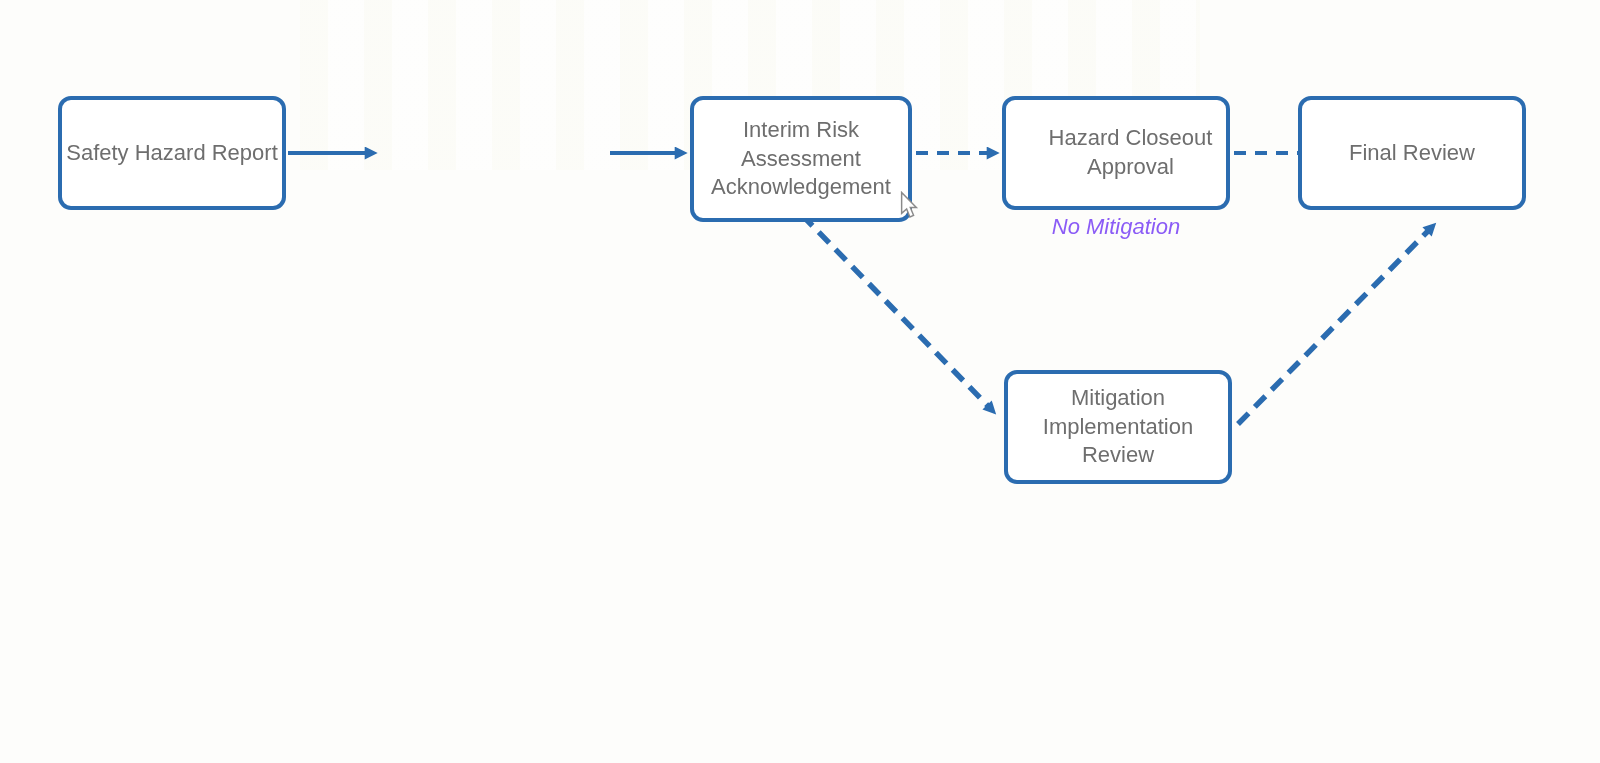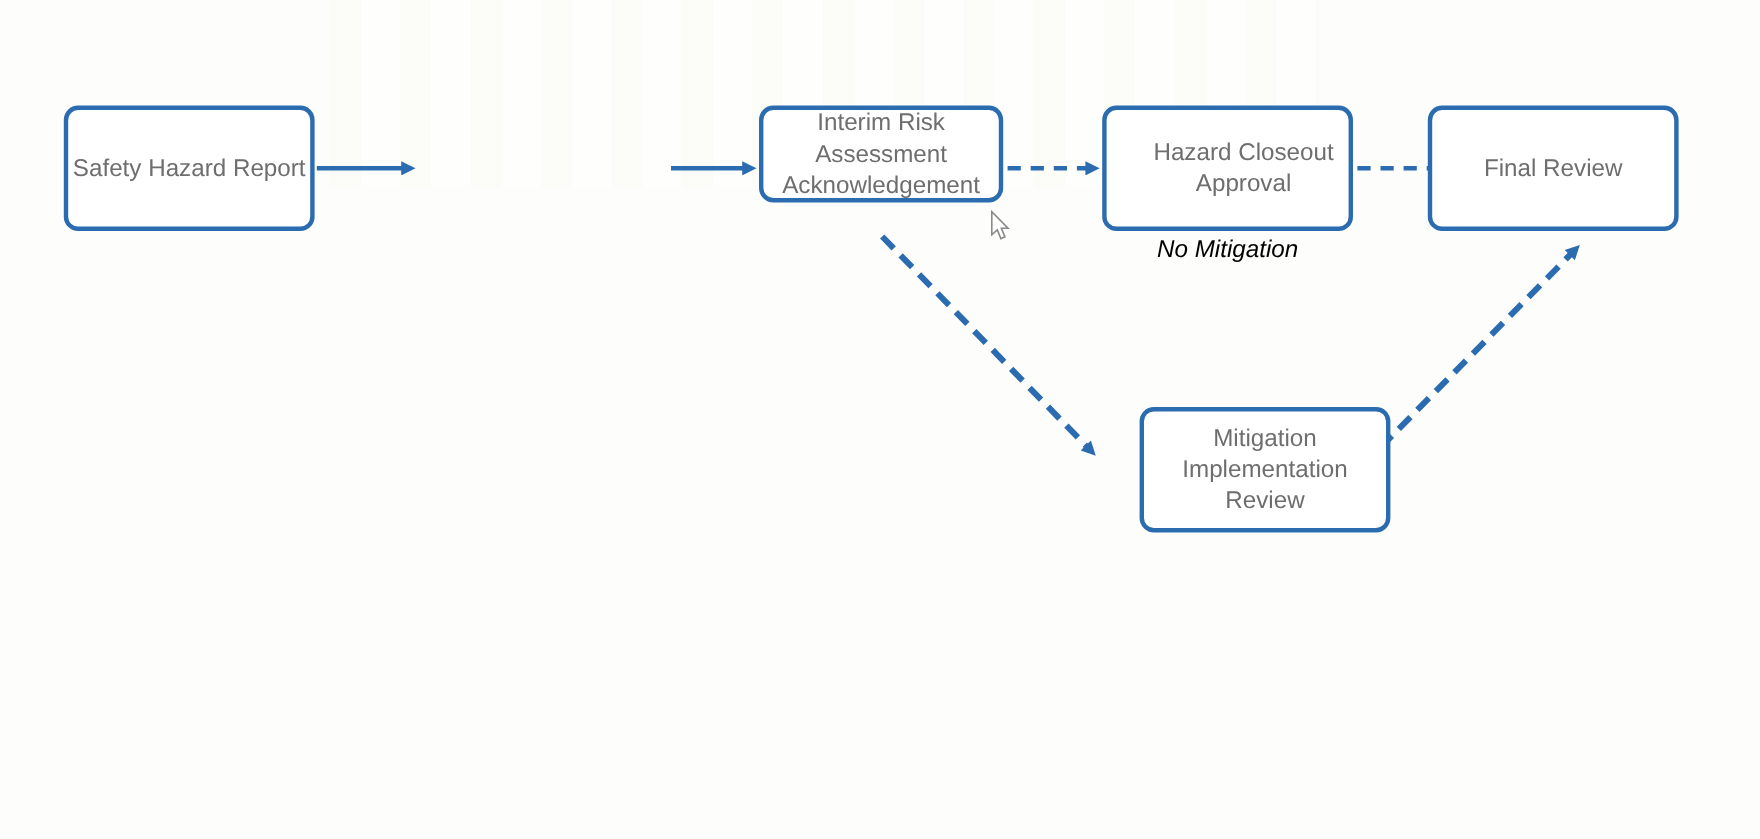--- a/index.html
+++ b/index.html
@@ -37,31 +37,31 @@
     font-size: 22px;
     line-height: 1.3;
     display: flex;
     align-items: center;
     justify-content: center;
     text-align: center;
     padding: 2px 4px;
   }
   .n1 { left: 58px;   top: 96px;  width: 228px; height: 114px; }
   .n2 { left: 380px;  top: 96px;  width: 228px; height: 114px; }
-  .n3 { left: 690px;  top: 96px;  width: 222px; height: 88px; }
+  .n3 { left: 690px;  top: 96px;  width: 222px; height: 126px; }
   .n4 { left: 1002px; top: 96px;  width: 228px; height: 114px; padding-left: 33px; }
   .n5 { left: 1298px; top: 96px;  width: 228px; height: 114px; }
-  .n6 { left: 1004px; top: 370px; width: 228px; height: 114px; margin-left: 32px; }
+  .n6 { left: 1004px; top: 370px; width: 228px; height: 114px; }
   .edge-label {
     position: absolute;
     width: 240px;
     text-align: center;
     font-size: 22px;
     font-style: italic;
-    color: #000000;
+    color: #8b5cf6;
   }
   .lbl-no  { left: 996px; top: 214px; }
   .lbl-yes { left: 996px; top: 336px; }
   #edges {
     position: absolute;
     left: 0; top: 0;
     pointer-events: none;
   }
   #cursor {
     position: absolute;

